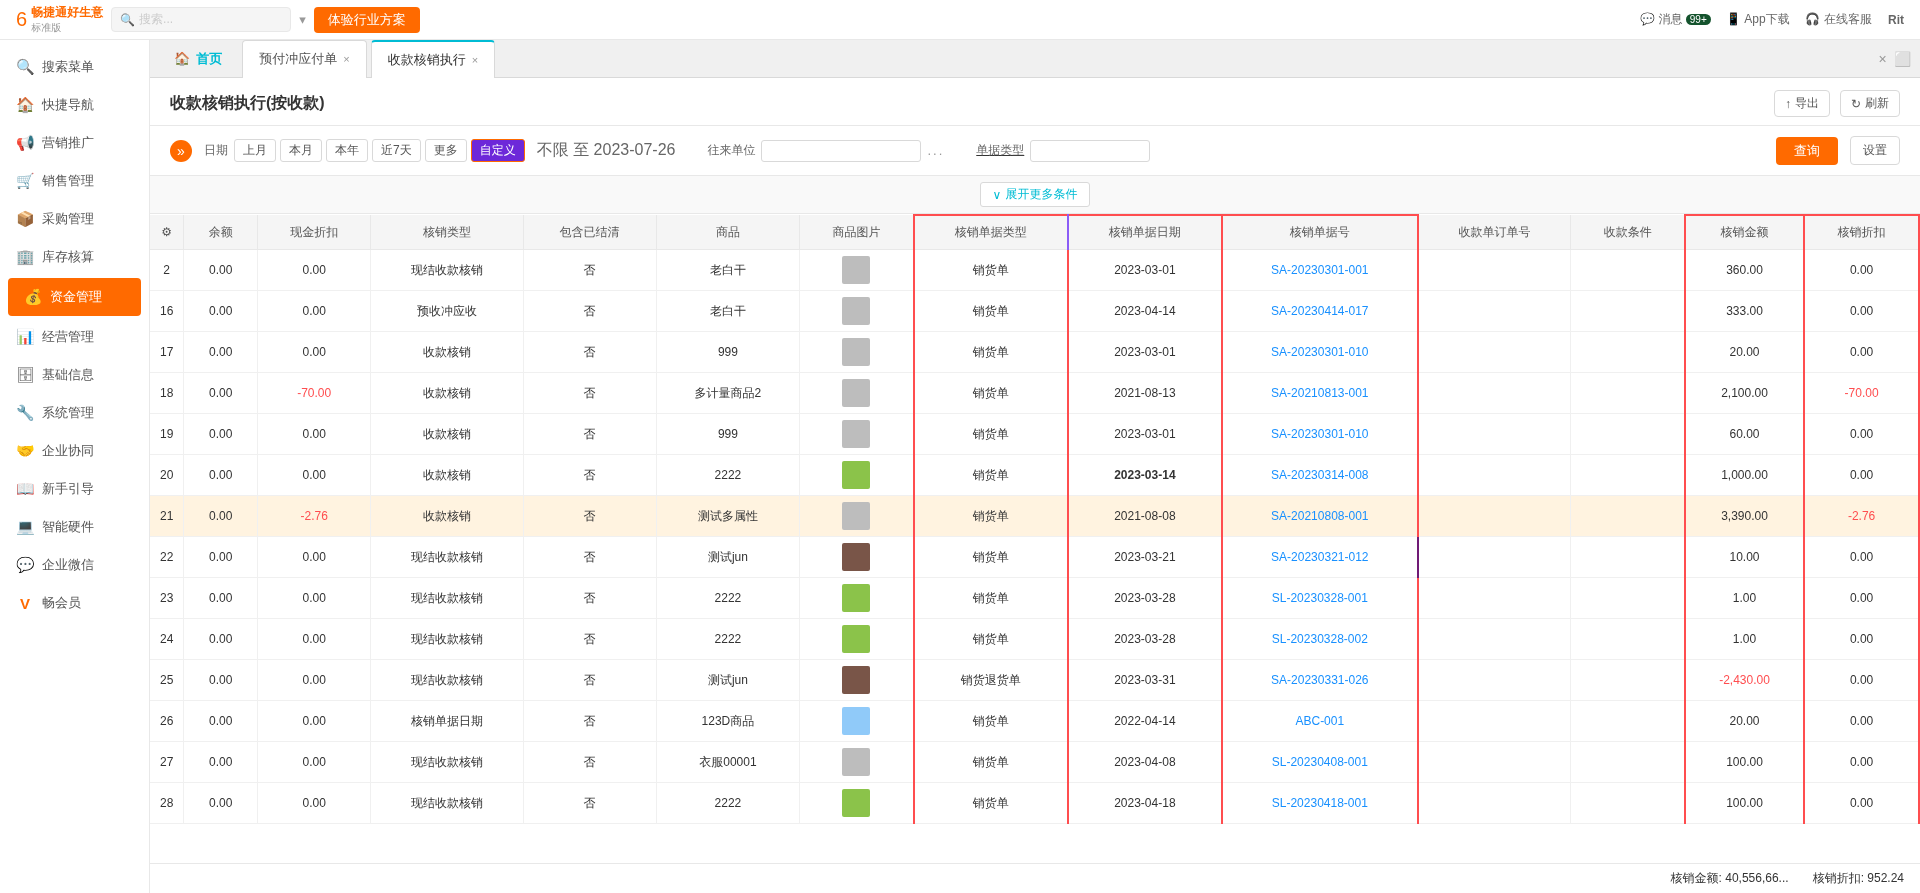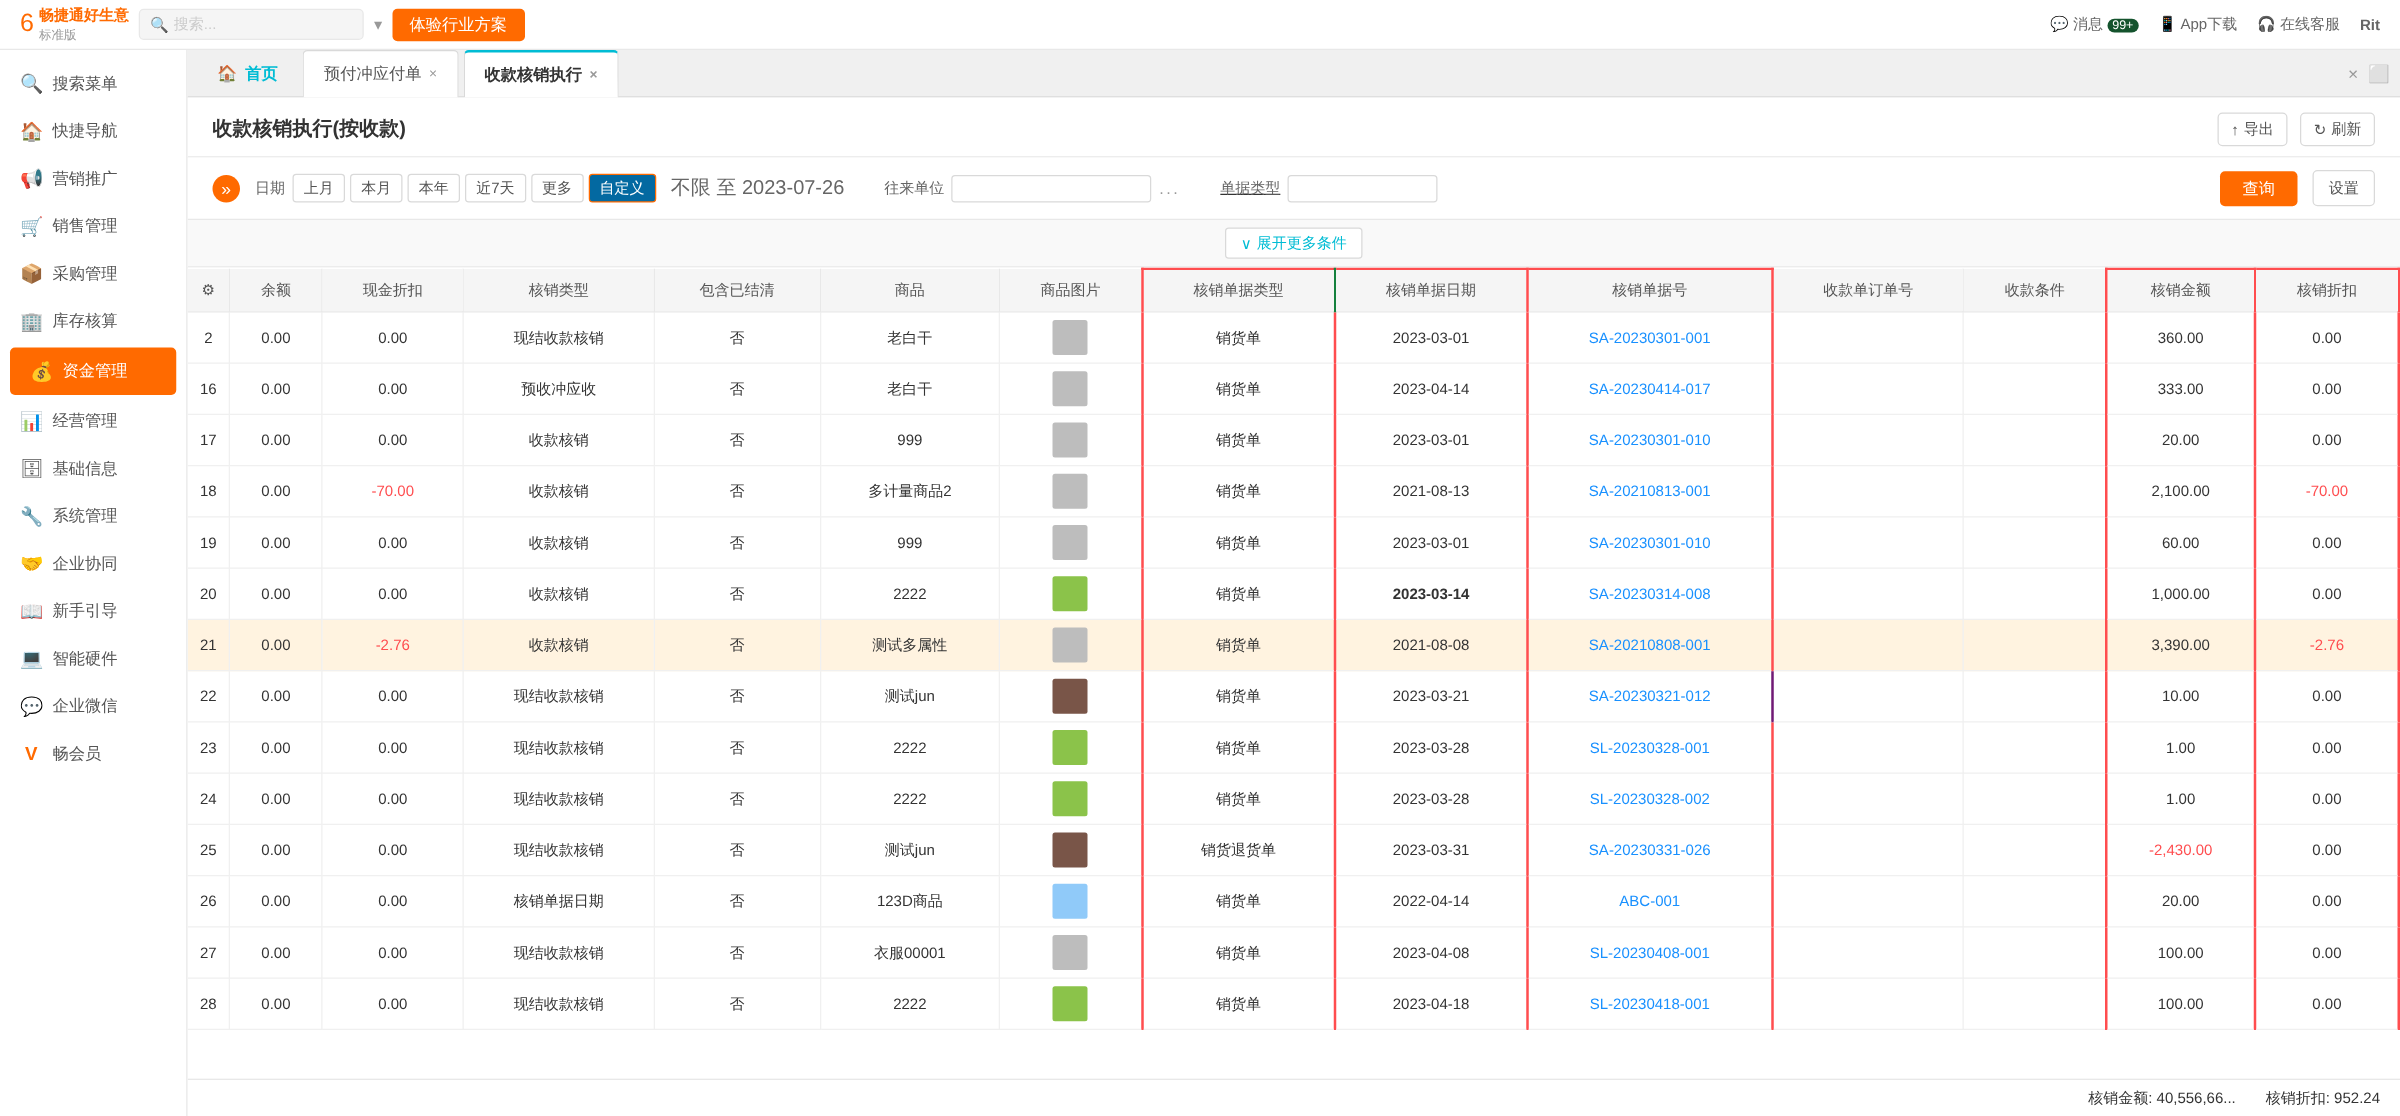--- a/index.html
+++ b/index.html
@@ -64,21 +64,21 @@
       height: 38px;
       background: #fff;
       border: 1px solid #d9d9d9;
       border-bottom: none;
       border-radius: 4px 4px 0 0;
       cursor: pointer;
       font-size: 13px;
       color: #555;
       margin-right: 4px;
     }
-    .tab.active { color: #333; border-top: 2px solid #00bcd4; font-weight: bold; }
+    .tab.active { color: #333; border-top: 2px solid #00bcd4; }
     .tab-home { background: transparent; border: none; color: #00bcd4; font-weight: bold; }
     .tab-close { font-size: 11px; color: #999; cursor: pointer; }
     .tabs-actions { margin-left: auto; display: flex; align-items: center; gap: 8px; color: #999; font-size: 14px; }
 
     
     .content { flex: 1; overflow: hidden; background: #f5f5f5; display: flex; flex-direction: column; }
 
     .page-header {
       background: #fff;
       padding: 12px 20px 8px;
@@ -118,21 +118,21 @@
     .filter-btns { display: flex; gap: 4px; }
     .filter-btn {
       border: 1px solid #d9d9d9;
       background: #fff;
       border-radius: 3px;
       padding: 2px 8px;
       font-size: 12px;
       cursor: pointer;
       color: #555;
     }
-    .filter-btn.active-custom { background: #0369a1; color: #fff; border-color: #ff6a00; }
+    .filter-btn.active-custom { background: #6d28d9; color: #fff; border-color: #ff6a00; }
     .filter-date-range { color: #666; font-size: 16px; }
     .filter-input {
       border: 1px solid #d9d9d9;
       border-radius: 3px;
       padding: 3px 8px;
       font-size: 12px;
       width: 160px;
       color: #999;
     }
     .filter-dots { color: #999; letter-spacing: 2px; }
@@ -388,21 +388,21 @@
         <table>
           <thead>
             <tr>
               <th class="gear-col">⚙</th>
               <th>余额</th>
               <th>现金折扣</th>
               <th>核销类型</th>
               <th>包含已结清</th>
               <th>商品</th>
               <th>商品图片</th>
-              <th style="border-left:2px solid #ff4d4f;border-right:2px solid #15803d;border-top:2px solid #ff4d4f;">核销单据类型</th>
+              <th style="border-left:2px solid #ff4d4f;border-right:2px solid #8b5cf6;border-top:2px solid #ff4d4f;">核销单据类型</th>
               <th style="border-left:2px solid #ff4d4f;border-right:2px solid #ff4d4f;border-top:2px solid #ff4d4f;">核销单据日期</th>
               <th style="border-left:2px solid #ff4d4f;border-right:2px solid #ff4d4f;border-top:2px solid #ff4d4f;">核销单据号</th>
               <th>收款单订单号</th>
               <th>收款条件</th>
               <th style="border-left:2px solid #ff4d4f;border-right:2px solid #ff4d4f;border-top:2px solid #ff4d4f;">核销金额</th>
               <th style="border-left:2px solid #ff4d4f;border-right:2px solid #ff4d4f;border-top:2px solid #ff4d4f;">核销折扣</th>
             </tr>
           </thead>
           <tbody id="table-body">
           <tr>

